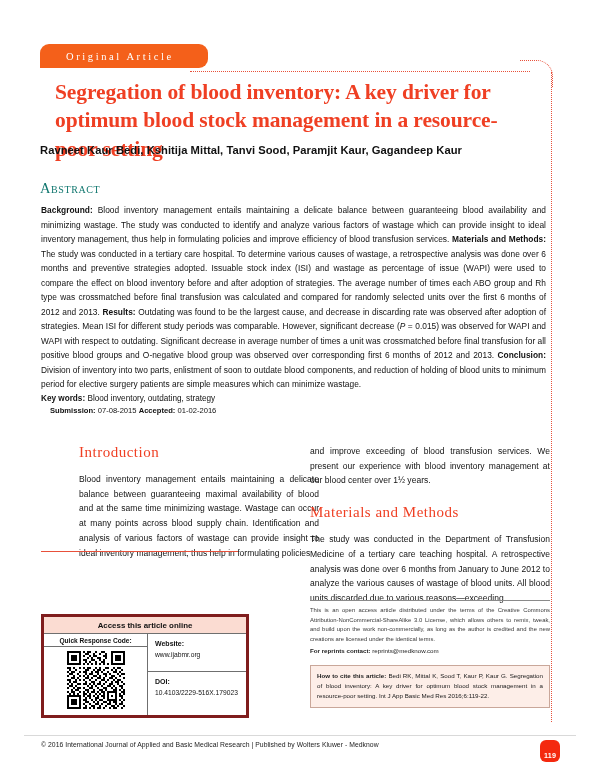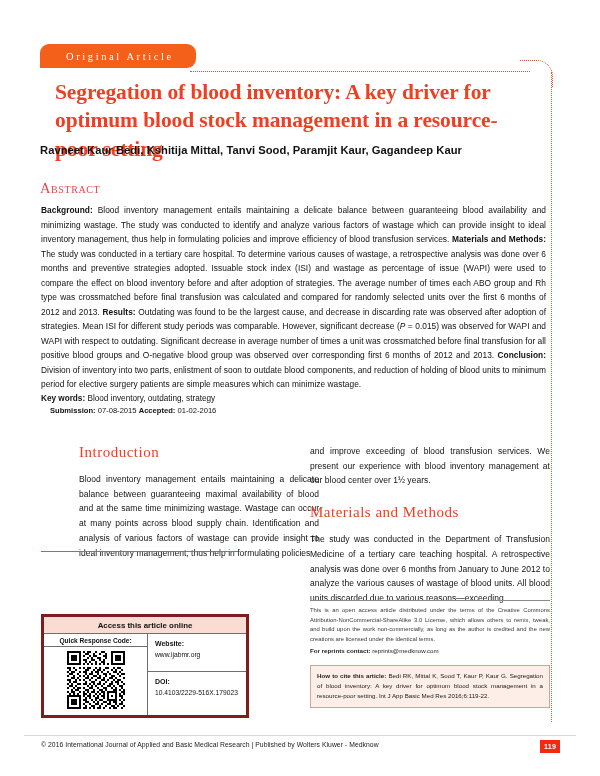--- a/index.html
+++ b/index.html
@@ -52,21 +52,21 @@
     border-right: 1px dotted #e8503a;
     border-top-right-radius: 16px;
   }
 
   
   .article-type-band {
     position: absolute;
     left: 40px;
     top: 44px;
     height: 24px;
-    padding: 0 22px 0 26px;
+    padding: 0 34px 0 26px;
     background: #f4601a;
     border-top-right-radius: 9px;
     border-bottom-right-radius: 9px;
     border-top-left-radius: 9px;
     display: flex;
     align-items: center;
     color: #ffffff;
     font-family: "Liberation Serif", serif;
     font-size: 10.5px;
     letter-spacing: 2.6px;
@@ -101,21 +101,21 @@
     left: 40px;
     top: 161px;
     width: 500px;
     font-size: 7.8px;
     color: #1a1a1a;
     letter-spacing: 0.05px;
   }
 
   .section-head {
     font-family: "Liberation Serif", serif;
-    color: #ef4444;
+    color: #0f766e;
     font-size: 14.5px;
     font-variant: small-caps;
     text-transform: capitalize;
     letter-spacing: 0.6px;
     font-weight: 400;
   }
   .abstract-head {
     position: absolute;
     left: 40px;
     top: 180px;
@@ -344,22 +344,23 @@
     letter-spacing: 0.05px;
   }
   .page-badge {
     position: absolute;
     left: 540px;
     top: 740px;
     background: #f4290f;
     color: #fff;
     font-size: 7.2px;
     font-weight: 700;
-    padding: 2px 4px 2px 4px;
+    padding: 11px 4px 2px 4px;
     letter-spacing: 0.2px;
+    border-radius: 6px;
   }
 </style>
 </head>
 <body>
 
 <div class="page">
 
   <div class="dotted-top"></div>
   <div class="dotted-corner"></div>
   <div class="dotted-right"></div>

